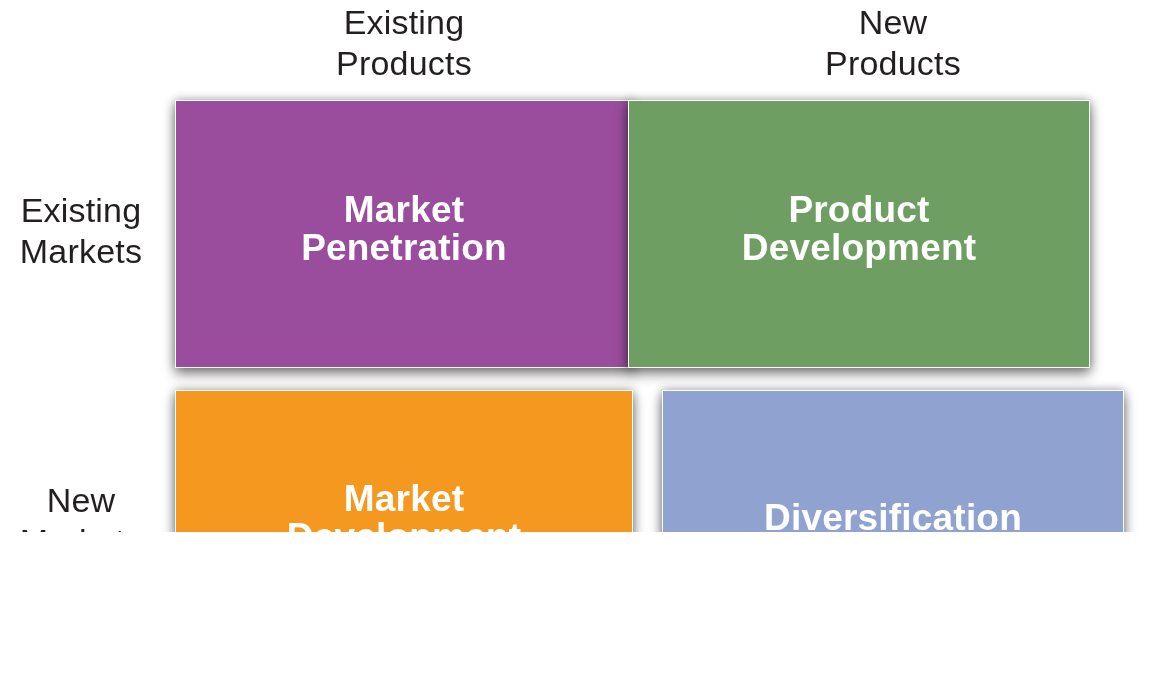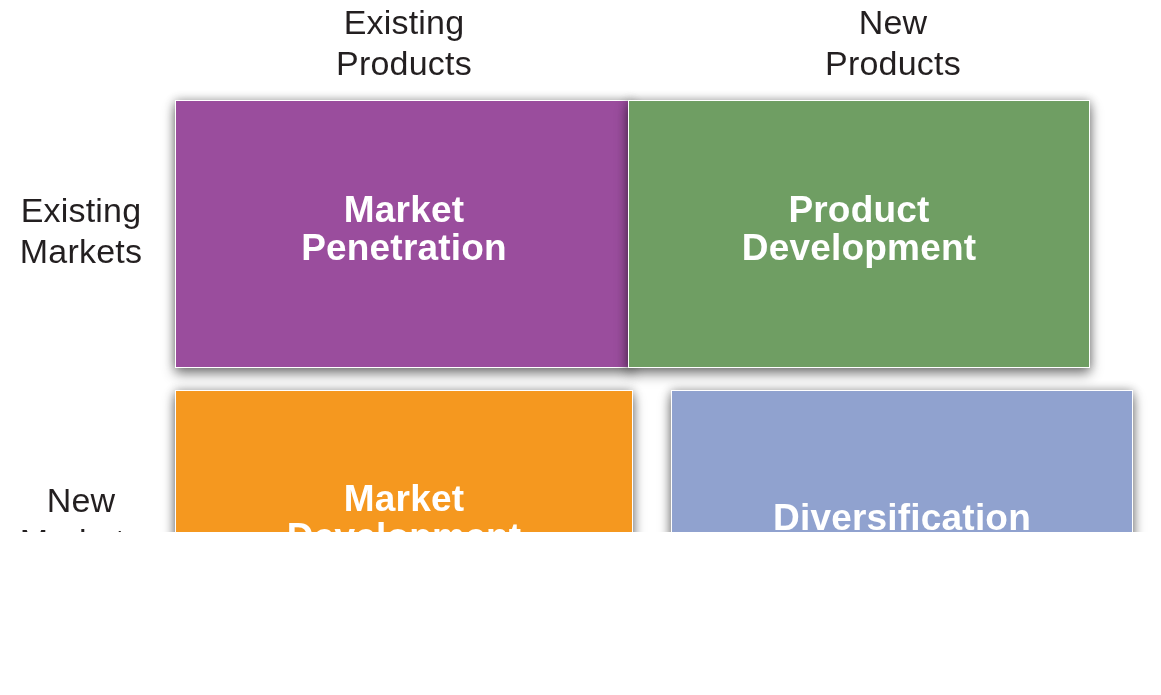--- a/index.html
+++ b/index.html
@@ -45,21 +45,21 @@
   .card {
     position: absolute;
     background: #ffffff;
     padding: 1px;
     box-sizing: border-box;
     box-shadow: 0 6px 12px rgba(0,0,0,0.45), 0 0 9px rgba(0,0,0,0.30);
   }
   .card.tl { left: 175px; top: 100px; width: 458px; height: 268px; }
   .card.tr { left: 628px; top: 100px; width: 462px; height: 268px; }
   .card.bl { left: 175px; top: 390px; width: 458px; height: 266px; }
-  .card.br { left: 662px; top: 390px; width: 462px; height: 266px; margin-left: 9px; }
+  .card.br { left: 662px; top: 390px; width: 462px; height: 266px; }
   .fill {
     width: 100%;
     height: 100%;
     display: flex;
     align-items: center;
     justify-content: center;
     box-sizing: border-box;
     padding-bottom: 10px;
   }
   .q-label {

